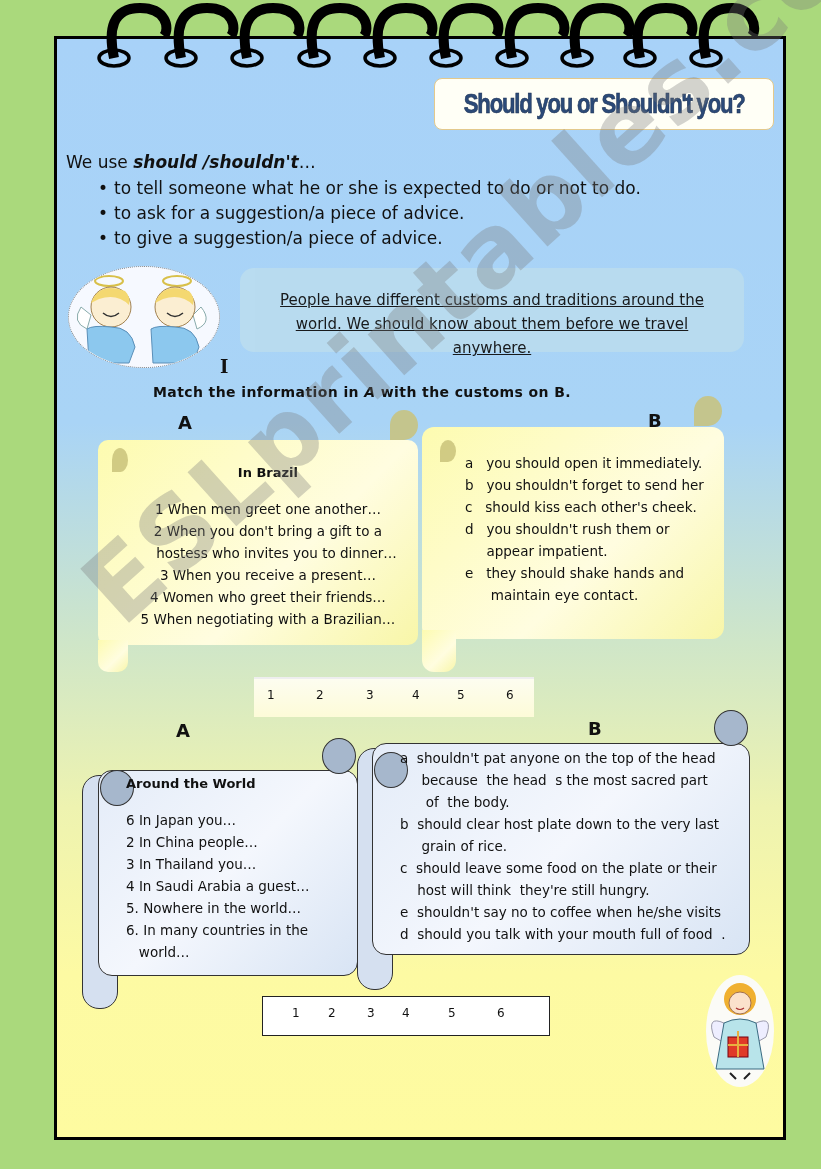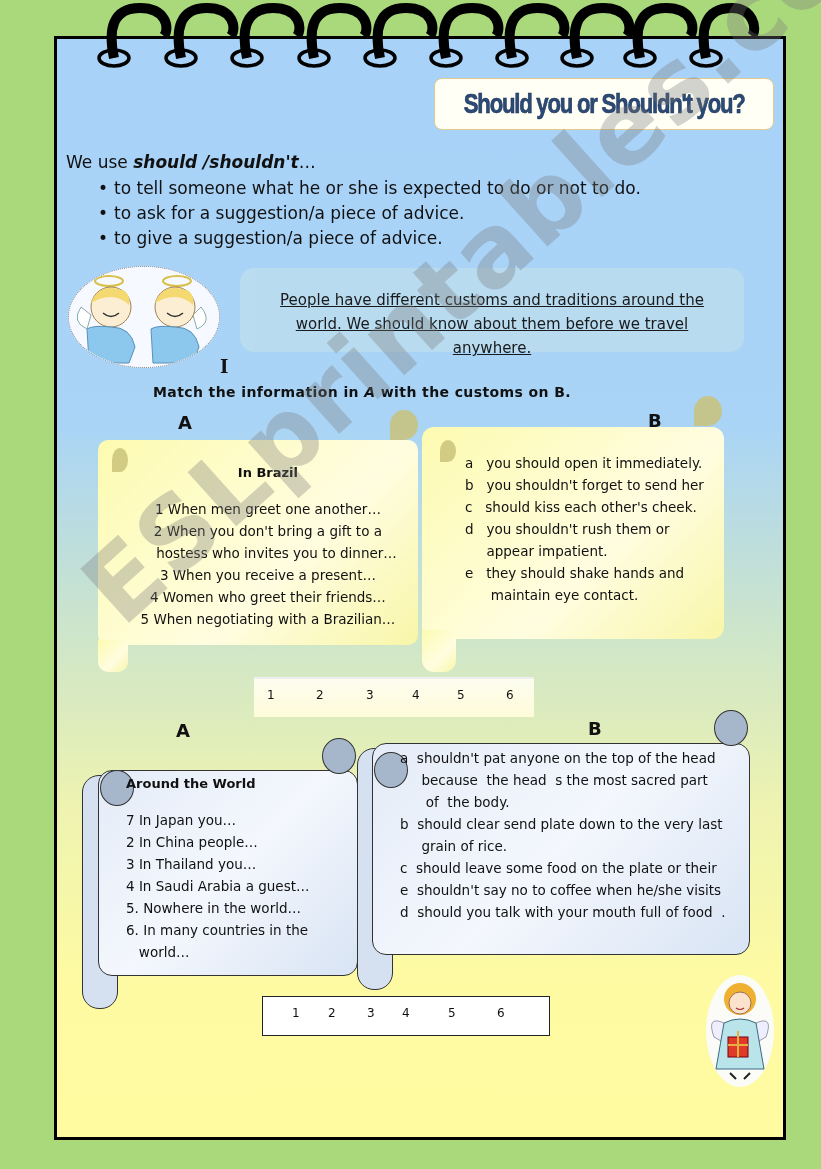--- a/index.html
+++ b/index.html
@@ -174,36 +174,37 @@
 <div class="roll-end" style="left:100px;top:770px;"></div>
 <div class="roll-end" style="left:322px;top:738px;"></div>
 
 <div class="roll" style="left:357px;top:748px;width:34px;height:240px;border-radius:17px;"></div>
 <div class="scroll-b" style="left:372px;top:743px;width:376px;height:210px;border-radius:14px;"></div>
 <div class="roll-end" style="left:374px;top:752px;"></div>
 <div class="roll-end" style="left:714px;top:710px;"></div>
 
 <div class="list" style="left:126px;top:773px;">
   <div class="hdr">Around the World</div>
-  <div>7  In Japan you…</div>
+  <div>6  In Japan you…</div>
   <div>2  In China people…</div>
   <div>3  In Thailand you…</div>
   <div>4  In Saudi Arabia a guest…</div>
   <div>5. Nowhere in the world…</div>
   <div>6. In many countries in the</div>
   <div style="white-space:pre">   world…</div>
 </div>
 
 <div class="list" style="left:400px;top:747px;">
   <div style="white-space:pre">a  shouldn't pat anyone on the top of the head</div>
   <div style="white-space:pre">     because  the head  s the most sacred part</div>
   <div style="white-space:pre">      of  the body.</div>
-  <div style="white-space:pre">b  should clear send plate down to the very last</div>
+  <div style="white-space:pre">b  should clear host plate down to the very last</div>
   <div style="white-space:pre">     grain of rice.</div>
   <div style="white-space:pre">c  should leave some food on the plate or their</div>
+  <div style="white-space:pre">    host will think  they're still hungry.</div>
   <div style="white-space:pre">e  shouldn't say no to coffee when he/she visits</div>
   <div style="white-space:pre">d  should you talk with your mouth full of food  .</div>
 </div>
 
 <div class="answer2">
   <span style="left:29px">1</span>
   <span style="left:65px">2</span>
   <span style="left:104px">3</span>
   <span style="left:139px">4</span>
   <span style="left:185px">5</span>

